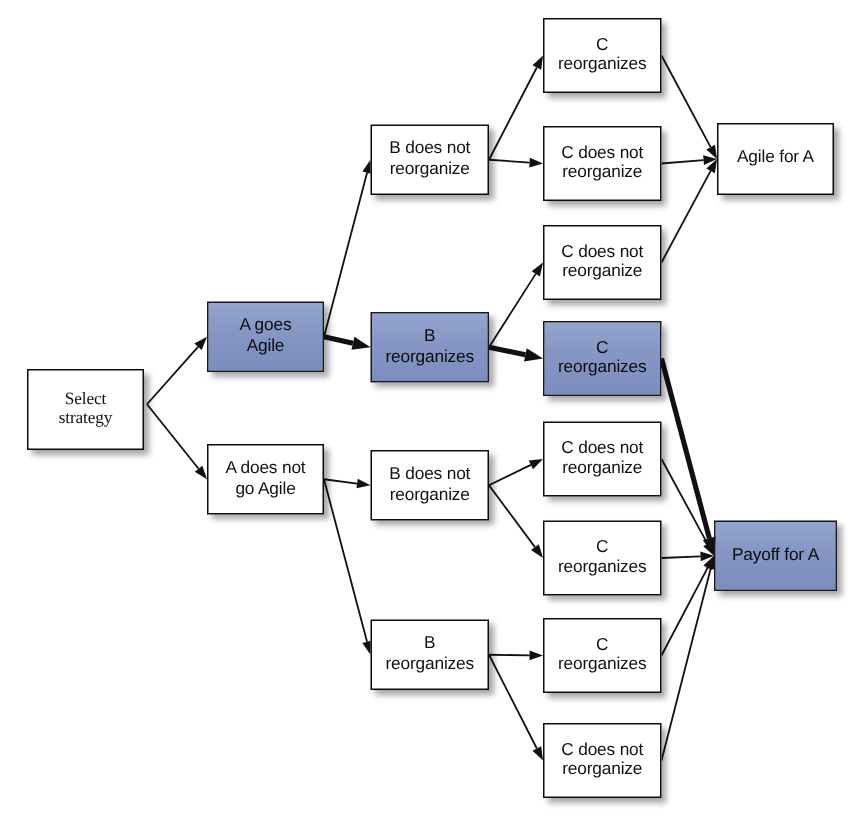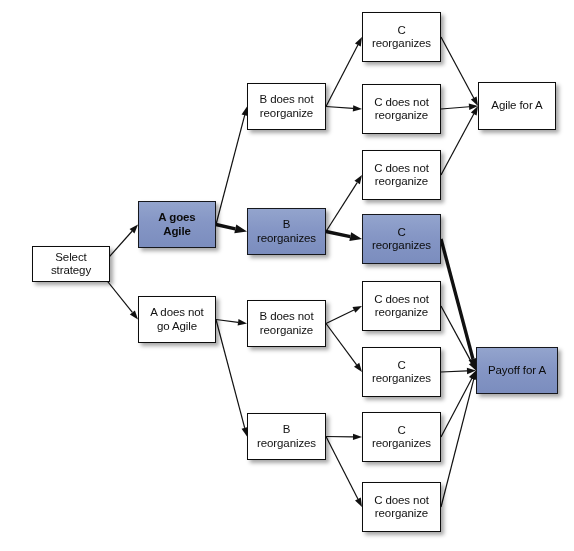--- a/index.html
+++ b/index.html
@@ -45,21 +45,21 @@
     display: block;
     white-space: pre-line;
     padding: 0 3px;
   }
   .node.hl {
     background: linear-gradient(to bottom, #93a4cd 0%, #8596c5 45%, #7b8dbe 100%);
     border: 1px solid #16181d;
     color: #0b0b0b;
   }
   .node.hl.bold .label {
-    font-weight: bold;
+    font-weight: normal;
   }
 </style>
 </head>
 <body>
 
 <div id="canvas">
   <svg id="edges" xmlns="http://www.w3.org/2000/svg">
       <g>
         <line x1="98" y1="269.5" x2="132.02072545053073" y2="231.22668386815295" stroke="#111111" stroke-width="1.2"></line>
         <polygon points="138,224.5 134.4498057362526,233.38586634435018 129.59164516480885,229.06750139195572" fill="#111111"></polygon>
@@ -143,21 +143,21 @@
       <g>
         <line x1="441" y1="437" x2="471.8082821045064" y2="378.46426400143787" stroke="#111111" stroke-width="1.2"></line>
         <polygon points="476,370.5 474.6842663272479,379.97793990814387 468.93229788176495,376.95058809473187" fill="#111111"></polygon>
       </g>
       <g>
         <line x1="441" y1="507" x2="473.76462184759066" y2="379.2179747943964" stroke="#111111" stroke-width="1.2"></line>
         <polygon points="476,370.5 476.9127794122338,380.0251946827664 470.6164642829475,378.4107549060264" fill="#111111"></polygon>
       </g>
     </svg>
   <div id="node-layer">
-      <div class="node" style="left: 32px; top: 246px; width: 78px; height: 36px;">
+      <div class="node" style="left: 18px; top: 246px; width: 78px; height: 54px; font-family: Liberation Serif, serif;">
         <span class="label">Select
 strategy</span>
       </div>
       <div class="node hl bold" style="left: 138px; top: 201px; width: 78px; height: 47px;">
         <span class="label">A goes
 Agile</span>
       </div>
       <div class="node" style="left: 138px; top: 296px; width: 78px; height: 47px;">
         <span class="label">A does not
 go Agile</span>

